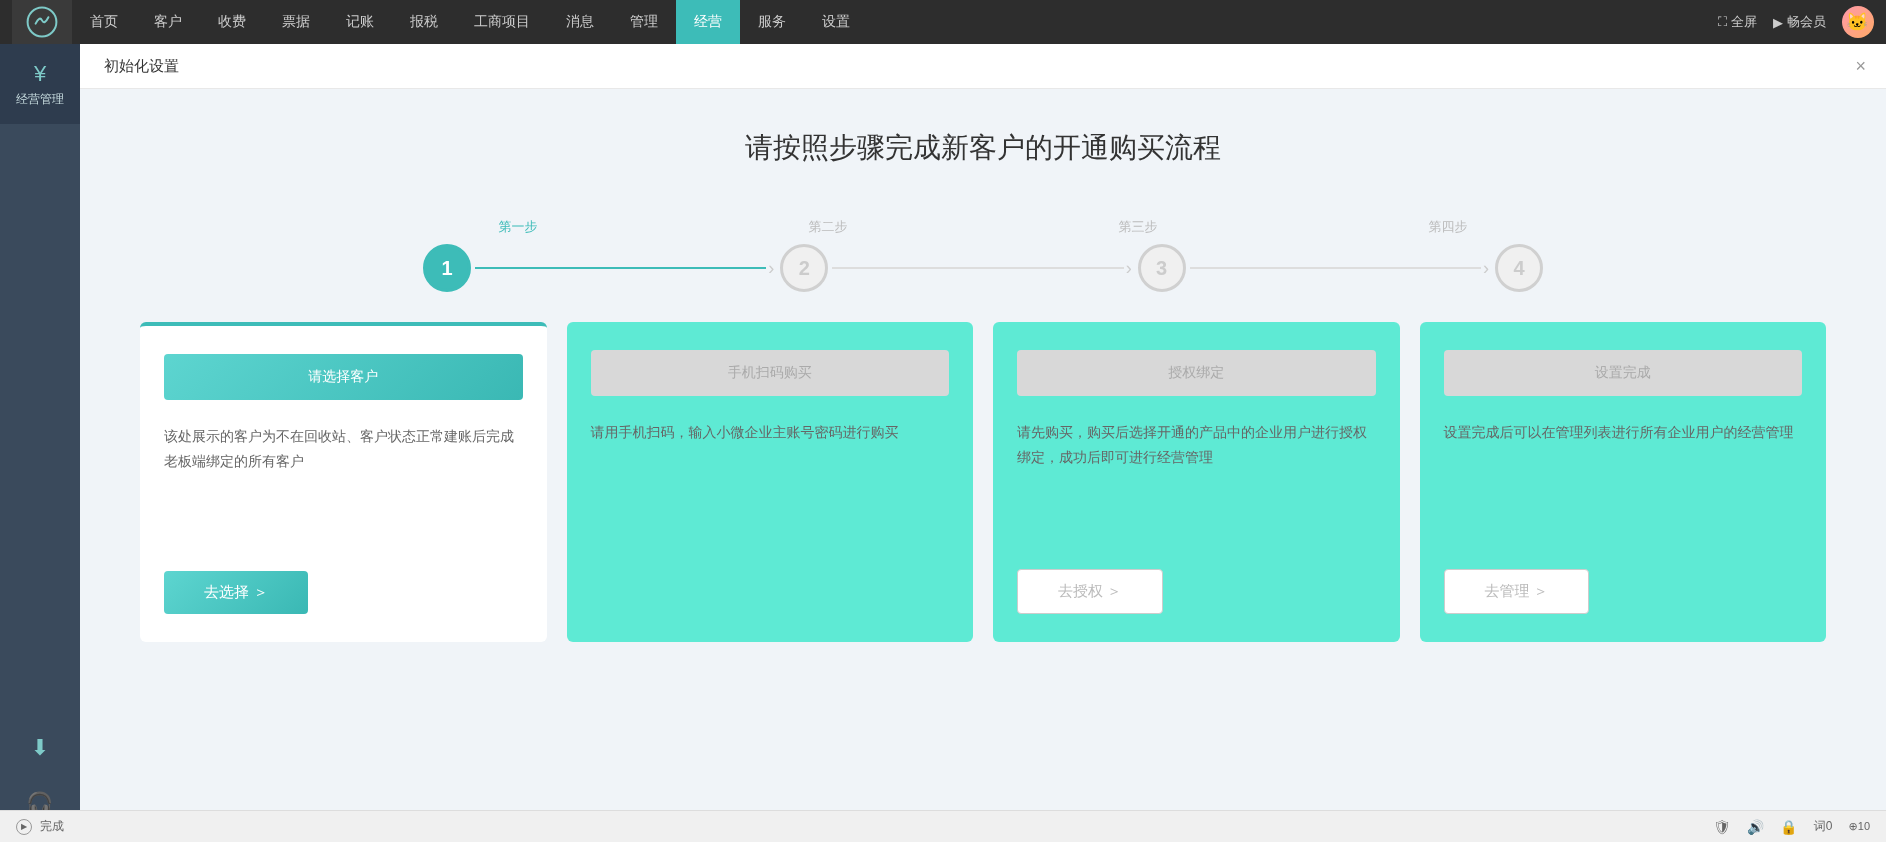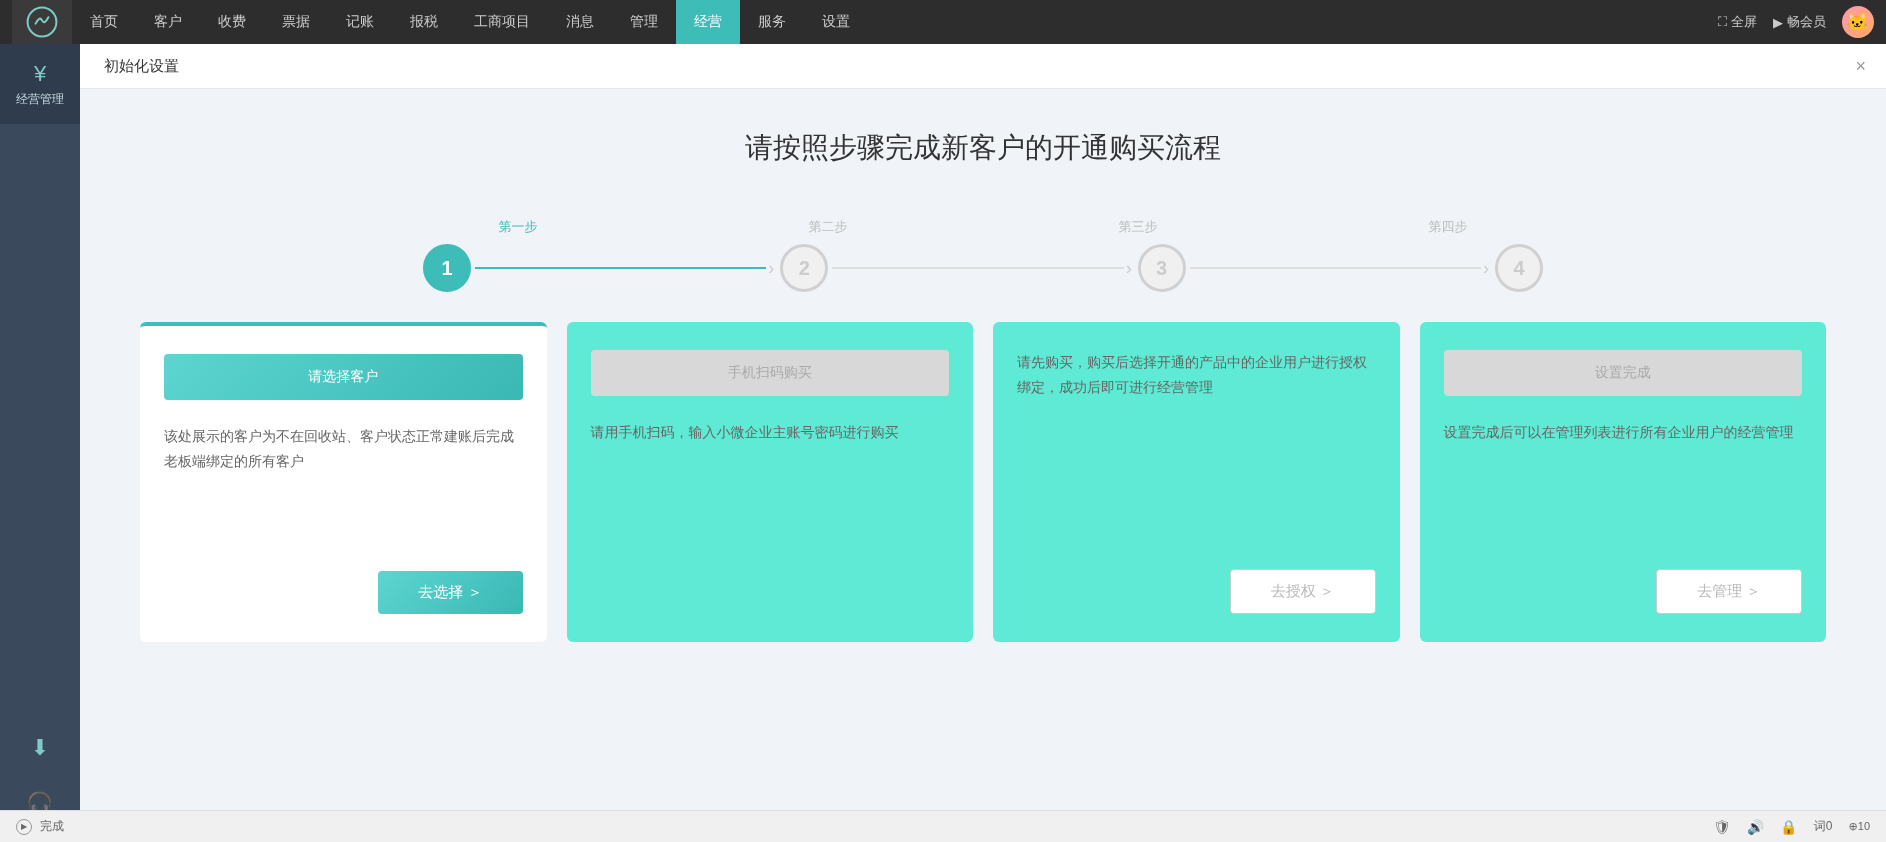--- a/index.html
+++ b/index.html
@@ -68,21 +68,21 @@
       display: flex; flex-direction: column; position: relative;
     }
     .step-card.inactive { background: #5eead4; }
     .card-title {
       text-align: center; font-size: 14px; margin-bottom: 24px; padding: 14px 0;
       border-radius: 4px; font-weight: 500;
     }
     .card-title.active { background: linear-gradient(135deg, #5dd5d0, #3ab8b4); color: #fff; }
     .card-title.inactive { background: #d8d8d8; color: #aaa; }
     .card-desc { font-size: 14px; color: #666; line-height: 1.8; flex: 1; }
-    .card-btn-wrap { margin-top: 40px; display: flex; justify-content: flex-end; }
+    .card-btn-wrap { margin-top: 40px; display: flex; justify-content: flex-start; }
     .card-btn {
       padding: 12px 40px; border-radius: 4px; font-size: 15px; cursor: pointer;
       border: 1px solid #ccc; background: #fff; color: #aaa;
     }
     .card-btn.active { background: linear-gradient(135deg, #5dd5d0, #3ab8b4); color: #fff; border: none; }
     .card-btn.disabled { background: #fff; color: #bbb; border: 1px solid #ccc; cursor: not-allowed; font-family: Liberation Serif, serif; }
 
     
     .bottom-bar {
       position: fixed; bottom: 0; left: 0; right: 0; height: 32px;
@@ -224,20 +224,21 @@
 
         <div class="step-card inactive">
           <div class="card-title inactive">手机扫码购买</div>
           <div class="card-desc">请用手机扫码，输入小微企业主账号密码进行购买</div>
           <div class="card-btn-wrap">
             
           </div>
         </div>
 
         <div class="step-card inactive">
+          <div class="card-title inactive">授权绑定</div>
           <div class="card-desc">请先购买，购买后选择开通的产品中的企业用户进行授权绑定，成功后即可进行经营管理</div>
           <div class="card-btn-wrap">
             <button class="card-btn disabled">去授权  ＞</button>
           </div>
         </div>
 
         <div class="step-card inactive">
           <div class="card-title inactive">设置完成</div>
           <div class="card-desc">设置完成后可以在管理列表进行所有企业用户的经营管理</div>
           <div class="card-btn-wrap">

